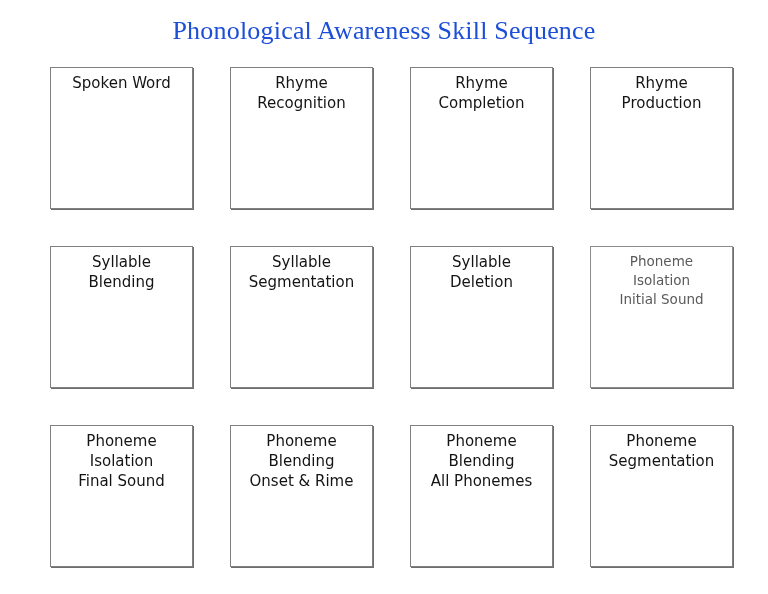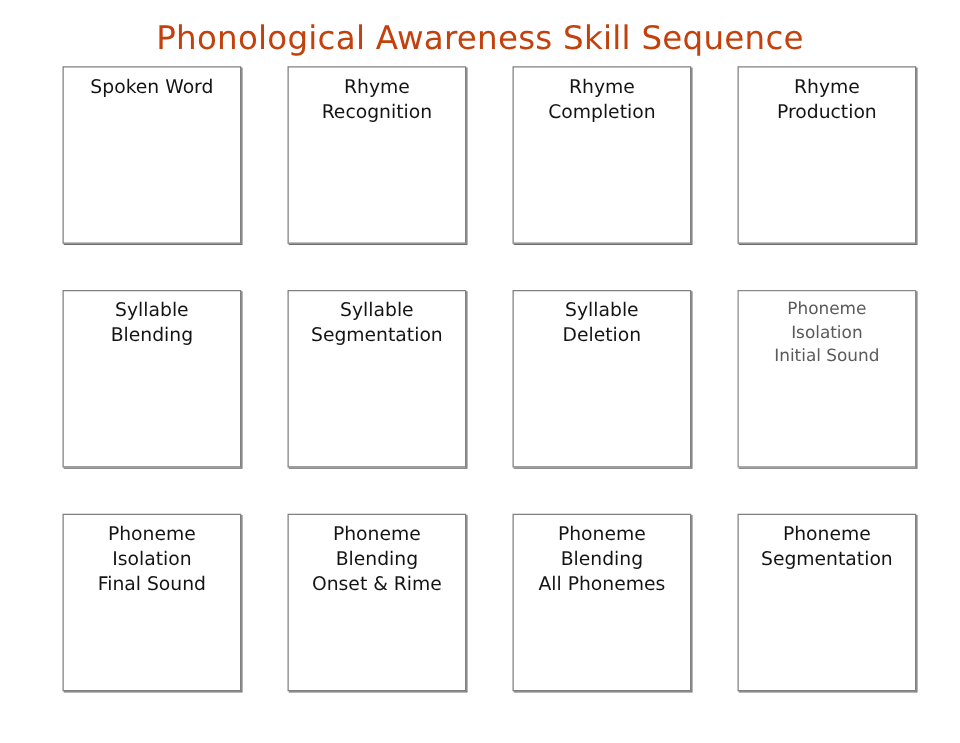--- a/index.html
+++ b/index.html
@@ -15,28 +15,29 @@
     overflow: hidden;
   }
   .title {
     position: absolute;
     top: 16px;
     left: 0;
     width: 768px;
     text-align: center;
     font-size: 26px;
     font-weight: normal;
-    color: #c2410c;
+    color: #1d4ed8;
     letter-spacing: 0.2px;
     margin: 0;
+    font-family: Liberation Serif, serif;
   }
   .grid {
     position: absolute;
     left: 50px;
-    top: 53px;
+    top: 67px;
     display: grid;
     grid-template-columns: repeat(4, 143px);
     grid-template-rows: repeat(3, 142px);
     column-gap: 32px;
     row-gap: 33px;
     gap: 37px;
   }
   .box {
     box-sizing: border-box;
     background: #ffffff;

